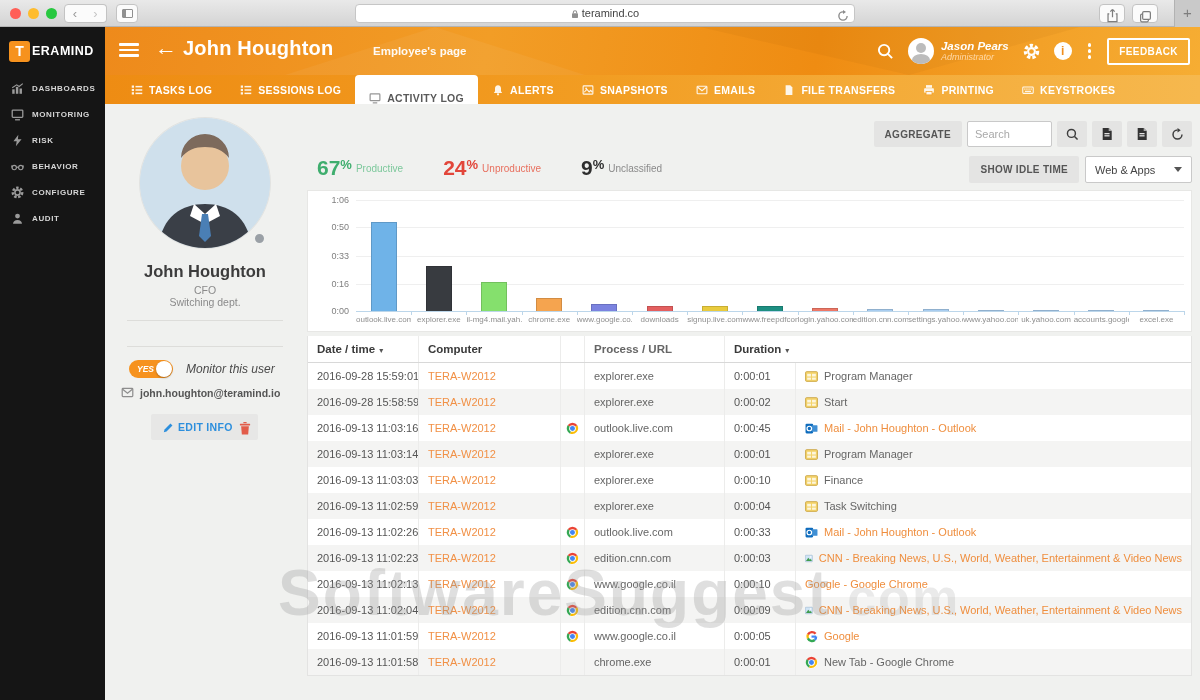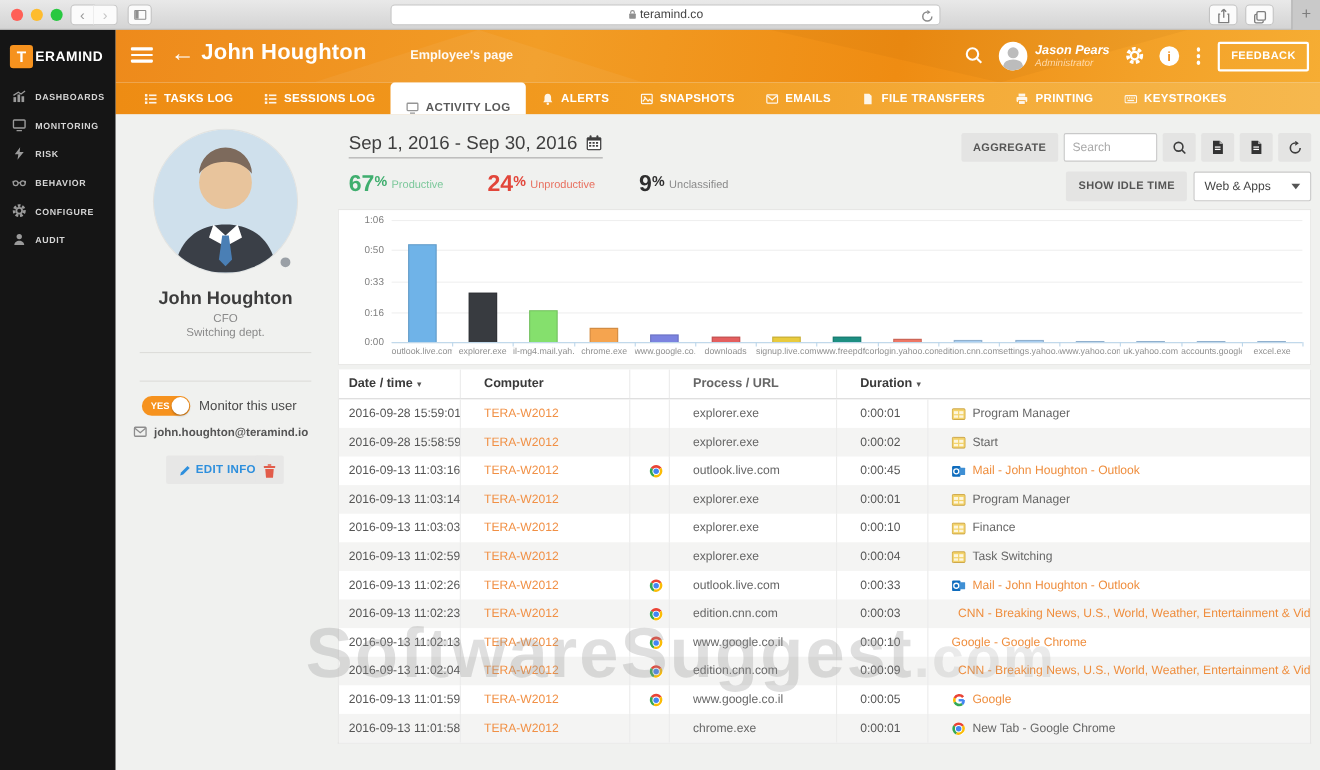--- a/index.html
+++ b/index.html
@@ -80,21 +80,21 @@
   #photo { position:absolute; left:35px; top:14px; width:130px; height:130px; border-radius:50%; overflow:hidden;
     background:radial-gradient(circle at 50% 35%,#e8f0f6,#c2d6e4); box-shadow:0 0 0 1px rgba(0,0,0,.06); }
   #photo svg{ display:block; }
   #photo-badge{ position:absolute; left:148px; top:128px; width:13px; height:13px; border-radius:50%; background:#9aa0a6;
     border:2px solid #f0f1ef; }
   #profile-name{ position:absolute; top:158px; width:200px; text-align:center; font-size:16.5px; font-weight:bold; color:#3c3c3c; }
   #profile-title{ position:absolute; top:180px; width:200px; text-align:center; font-size:10.5px; color:#8a8a8a; }
   #profile-dept{ position:absolute; top:192px; width:200px; text-align:center; font-size:10.5px; color:#8a8a8a; }
   .p-sep{ position:absolute; left:22px; width:156px; border-top:1px solid #ddddda; }
   #sep1{ top:216px; } #sep2{ top:242px; }
-  #monitor-row{ position:absolute; left:24px; top:256px; display:flex; align-items:center; gap:8px; cursor:pointer; }
+  #monitor-row{ position:absolute; left:24px; top:256px; display:flex; align-items:center; gap:13px; cursor:pointer;font-style:italic; }
   #toggle{ width:44px; height:18px; border-radius:9px; background:#f6921e; position:relative; }
   #toggle .yes{ position:absolute; left:8px; top:4px; color:#fff; font-size:8.5px; font-weight:bold; }
   #toggle .knob{ position:absolute; right:1px; top:1px; width:16px; height:16px; border-radius:50%; background:#fff;
     box-shadow:0 1px 2px rgba(0,0,0,.3); }
   #monitor-label{ font-size:12px; color:#4a4a4a; }
   #email-row{ position:absolute; left:16px; top:282px; display:flex; align-items:center; gap:6px; color:#8d8d8d; }
   #email-text{ font-size:10.5px; font-weight:bold; color:#555; }
   #edit-btn{ position:absolute; left:46px; top:310px; height:26px; background:#e7e7e6; border:none; border-radius:2px;
     color:#2d8fdd; font-size:10.5px; font-weight:bold; padding:0 12px; cursor:pointer; letter-spacing:.3px; }
   #edit-btn .pen{ font-size:12px; margin-right:4px; }
@@ -136,21 +136,21 @@
   #bars{ position:absolute; left:0; top:0; width:100%; height:111px; display:flex; }
   .slot{ position:relative; flex:1; height:111px; }
   .bar{ position:absolute; bottom:0; left:50%; transform:translateX(-50%); width:26px; border:1px solid rgba(0,0,0,.14);
     border-bottom:none; cursor:pointer; }
   .xlabels{ position:absolute; left:48px; top:124px; width:828px; display:flex; }
   .xlabel{ flex:1; text-align:center; font-size:8px; color:#8f8f8f; white-space:nowrap; overflow:hidden; }
   .xtick{ position:absolute; top:120px; width:1px; height:4px; background:#bcd6ea; }
 
   
   #table{ position:absolute; left:2px; top:232px; width:885px; background:#fff; border:1px solid #e3e3e2; border-top:none; }
-  .trow{ display:flex; height:26px; align-items:center; font-size:11px; color:#555;gap:12px; }
+  .trow{ display:flex; height:26px; align-items:center; font-size:11px; color:#555; }
   .trow:nth-child(odd):not(.thead){ background:#f4f4f3; }
   .thead{ height:27px; font-weight:bold; font-size:11.5px; color:#3a3a3a; border-bottom:1px solid #d8d8d8; background:#fff; }
   .tc{ padding:0 9px; height:100%; display:flex; align-items:center; border-right:1px solid #ececeb; overflow:hidden; white-space:nowrap; }
   .tc:last-child{ border-right:none; }
   .c-date{ width:111px; justify-content:space-between; }
   .c-comp{ width:142px; } .c-bico{ width:24px; justify-content:center; padding:0; }
   .c-proc{ width:140px; color:#666; } .c-dur{ width:71px; } .c-app{ flex:1; gap:6px; }
   .comp-link{ color:#f19045; cursor:pointer; }
   .app-link{ color:#ef8e3e; cursor:pointer; }
   .app-gray{ color:#666; }
@@ -543,26 +543,20 @@
     </div>
     <button id="edit-btn"><svg class="ic pen" width="11" height="11">
           <use href="#i-pencil"></use>
         </svg><span>EDIT INFO</span></button>
     <button id="del-btn"><svg class="ic" width="12" height="14">
           <use href="#i-trash"></use>
         </svg></button>
   </div>
 
   <div id="main">
-    <div id="date-range">
-      <span class="dr-text">Sep 1, 2016 - Sep 30, 2016</span>
-      <svg class="ic" width="16" height="16">
-          <use href="#i-calendar"></use>
-        </svg>
-    </div>
 
     <div id="toolbar">
       <button class="tb-btn">AGGREGATE</button>
       <input id="search-input" placeholder="Search" style="">
       <button class="tb-btn tb-ic"><svg class="ic" width="13" height="13">
             <use href="#i-search"></use>
           </svg></button>
       <button class="tb-btn tb-ic"><svg class="ic" width="12" height="14">
             <use href="#i-doc"></use>
           </svg></button>

